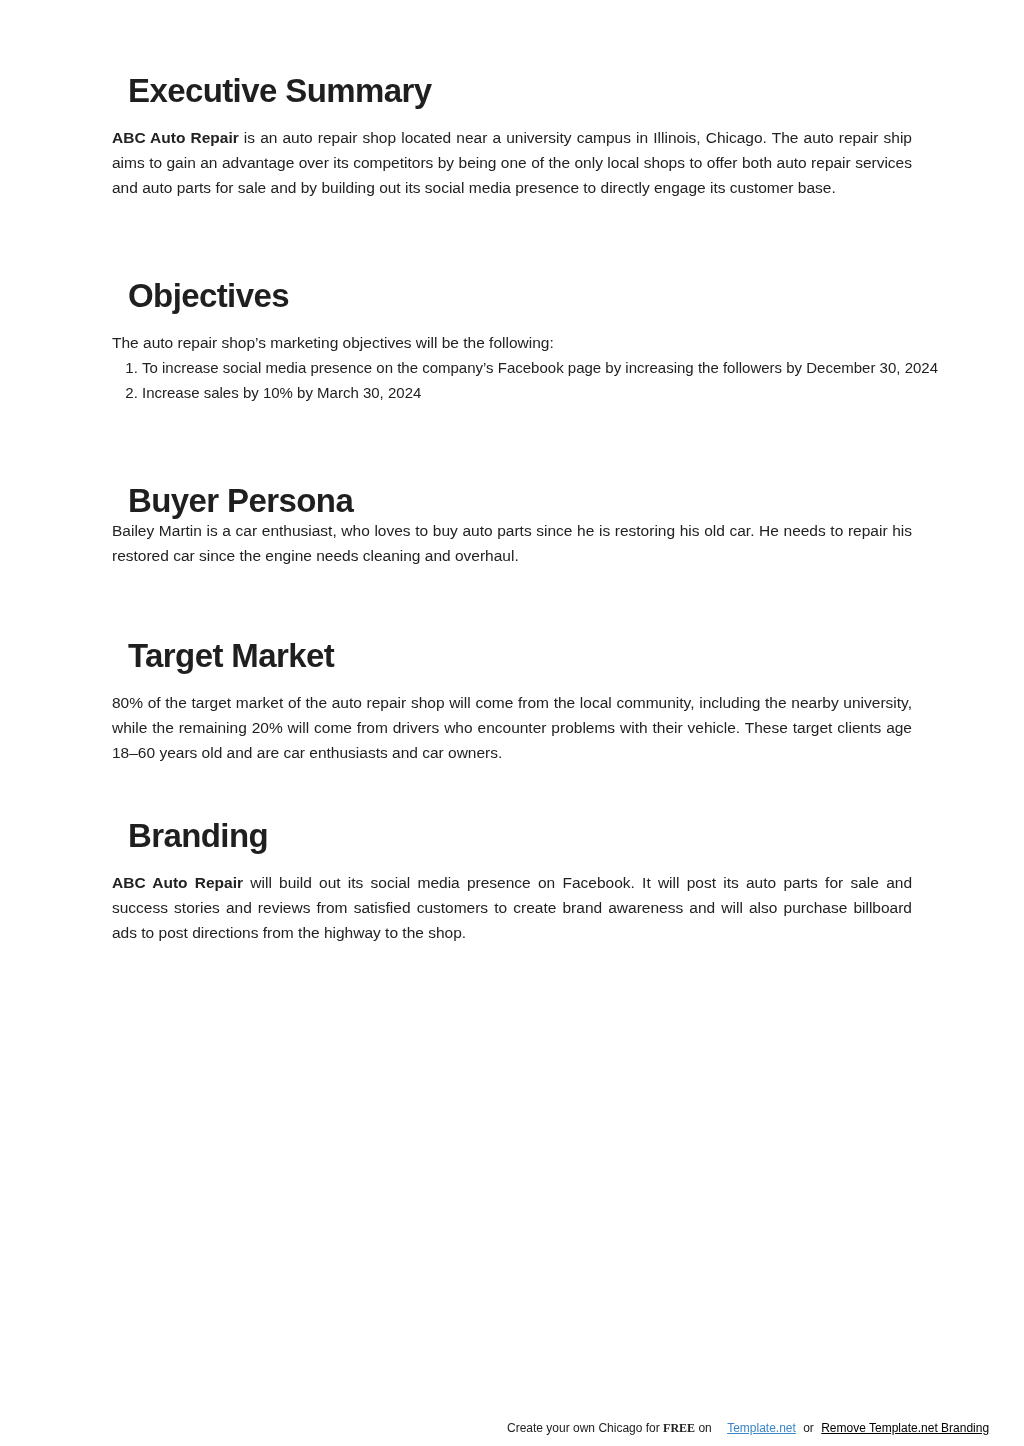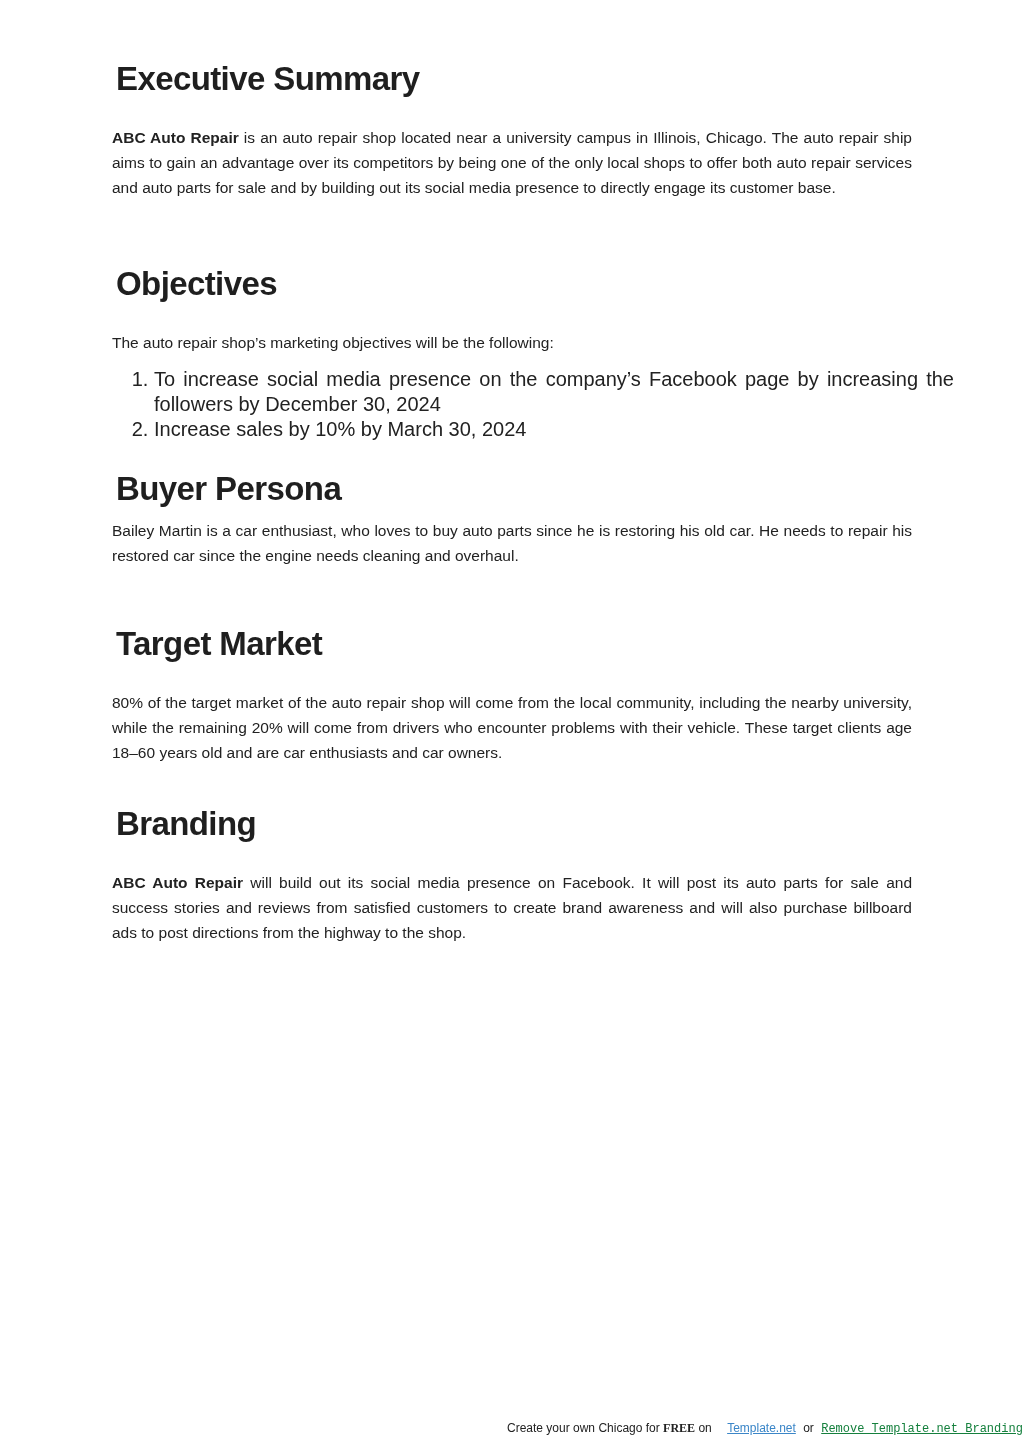--- a/index.html
+++ b/index.html
@@ -1,32 +1,32 @@
 <!DOCTYPE html>
 <html><head>
   <meta charset="utf-8">
   <style>
     html, body { margin: 0; padding: 0; background: #ffffff; }
     body { width: 1024px; height: 1446px; position: relative; overflow: hidden;
       font-family: "Liberation Sans", "DejaVu Sans", sans-serif; color: #222222; }
     .page { position: absolute; left: 112px; top: 0; width: 800px; }
     h1 { font-family: "Liberation Sans", sans-serif; font-weight: 700; font-size: 33px;
-      letter-spacing: -0.6px; color: #1f1f1f; margin: 4px; position: absolute; left: 0; line-height: 40px; }
+      letter-spacing: -0.6px; color: #1f1f1f; margin: 16px; position: absolute; left: 0; line-height: 40px; }
     .para { position: absolute; left: 0; width: 800px; font-size: 15.5px; line-height: 25px;
       text-align: justify; margin: 0; color: #222; }
     .para b { font-weight: 700; }
-    ol { position: absolute; left: 0; width: 800px; margin: 12px; padding-left: 30px;
-      font-size: 20px; line-height: 25px; text-align: justify; color: #222; }
+    ol { position: absolute; left: 0; width: 800px; margin: 0; padding-left: 30px;
+      font-size: 15px; line-height: 25px; text-align: justify; color: #222; }
     ol li { padding-left: 0; }
     .footer { position: absolute; top: 1419px; left: 507px; font-size: 12px; color: #222;
       white-space: nowrap; line-height: 18px; }
     .footer b { font-weight: 700; font-family: Liberation Serif, serif; }
     .footer a { text-decoration: underline; }
     .link-blue { color: #3b86c8; margin-left: 12px; }
-    .link-orange { color: #15803d; font-family: Liberation Mono, monospace; }
+    .link-orange { color: #000000; }
     .or { margin: 0 4px; }
   </style>
 </head>
 <body>
 
 <div class="page">
 
   <h1 style="top:55px;">Executive Summary</h1>
   <p class="para" style="top:125px;"><b>ABC Auto Repair</b><span> is an auto repair shop located near a university campus in Illinois, Chicago. The auto repair ship aims to gain an advantage over its competitors by being one of the only local shops to offer both auto repair services and auto parts for sale and by building out its social media presence to directly engage its customer base.</span></p>
 

